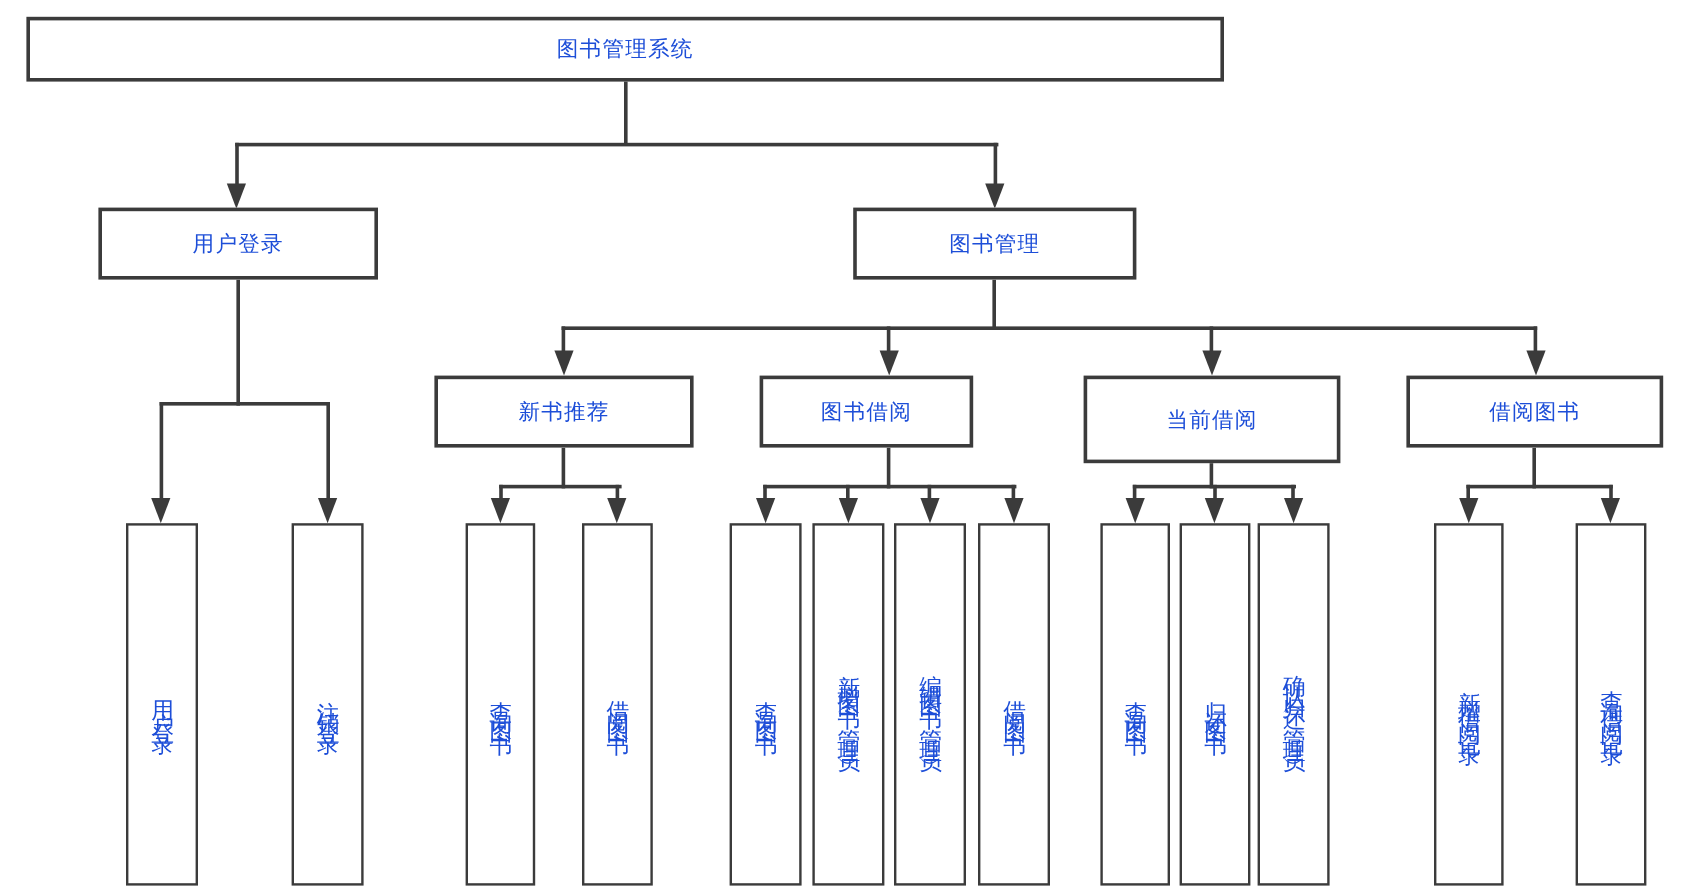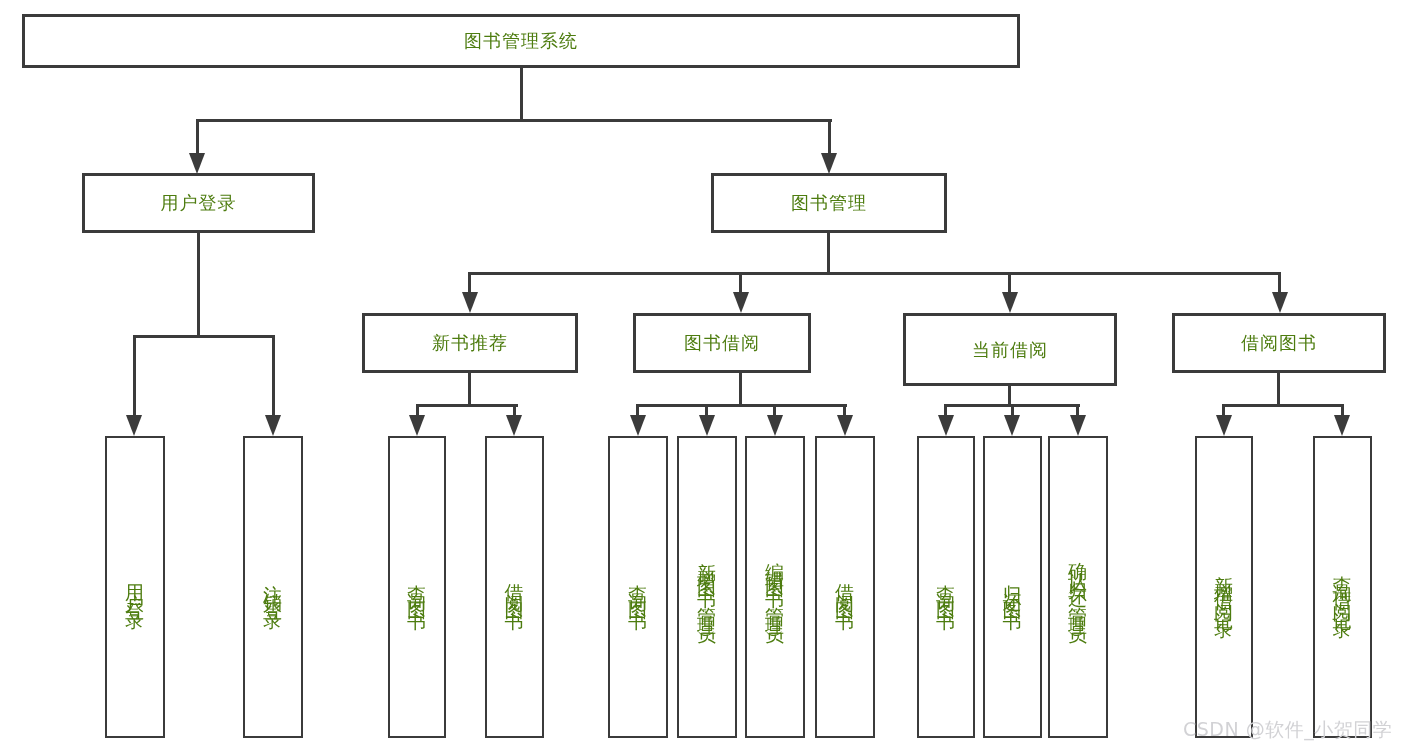--- a/index.html
+++ b/index.html
@@ -12,21 +12,21 @@
   }
   .box{
     position:absolute;
     box-sizing:border-box;
     border:3px solid #3b3b3b;
     background:#ffffff;
     display:flex;
     align-items:center;
     justify-content:center;
     font-size:18px;
-    color:#4d7c0f;
+    color:#1d4ed8;
     letter-spacing:1px;
     z-index:2;
   }
   .leaf{
     border-width:2px;
     writing-mode:vertical-rl;
     text-orientation:mixed;
     font-size:19px;
     letter-spacing:9px;
     line-height:1;
@@ -136,15 +136,14 @@
   <div class="vline" style="left:1076px;top:404px;width:3px;height:14px"></div>
   <div class="arrow" style="left:1070px;top:415px"></div>
 
   <div class="vline" style="left:1277px;top:373px;width:3px;height:34px"></div>
   <div class="hline" style="left:1222px;top:404px;width:122px;height:3px"></div>
   <div class="vline" style="left:1222px;top:404px;width:3px;height:14px"></div>
   <div class="arrow" style="left:1216px;top:415px"></div>
   <div class="vline" style="left:1341px;top:404px;width:3px;height:14px"></div>
   <div class="arrow" style="left:1334px;top:415px"></div>
 
-  <div class="watermark">CSDN @软件_小贺同学</div>
 
 </div>
 
 </body></html>

